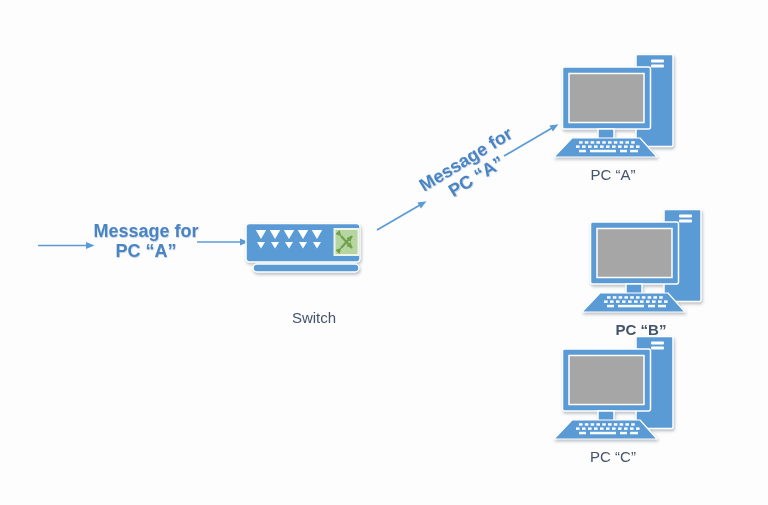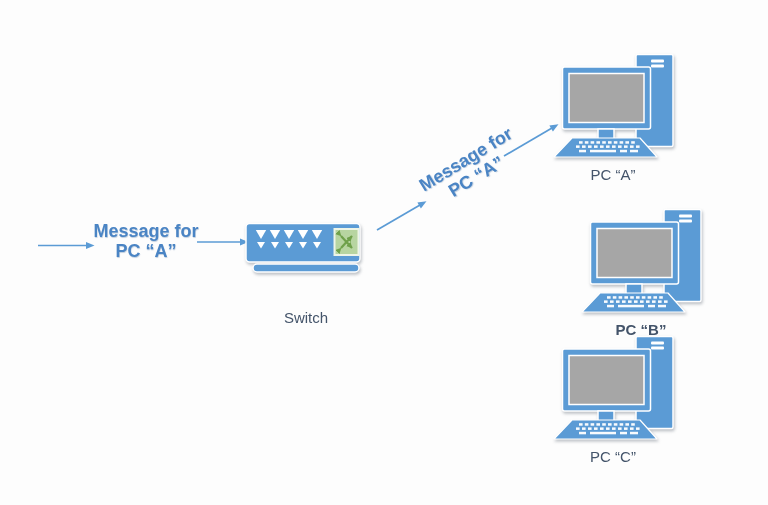--- a/index.html
+++ b/index.html
@@ -51,21 +51,21 @@
     transform-origin:50% 50%;
   }
   .node-label{
     position:absolute;
     font-size:15px;
     color:var(--node-label);
     text-align:center;
     white-space:nowrap;
   }
   .switch-block{position:absolute;left:242px;top:221px;width:124px;height:110px;}
-  .switch-label{left:4px;top:88px;width:120px;}
+  .switch-label{left:12px;top:88px;width:120px;}
   .switch-icon{filter:drop-shadow(1.5px 2px 1.5px rgba(110,120,130,.45));}
   .pc-block{position:absolute;width:150px;height:135px;}
   .pc-a{left:552px;top:53px;}
   .pc-b{left:580px;top:208px;font-weight:bold;}
   .pc-c{left:552px;top:335px;text-decoration:underline;}
   .pc-label{left:0;top:113px;width:122px;}
   .pc-icon{filter:drop-shadow(1.5px 2px 1.5px rgba(110,120,130,.45));}
   
   .blue{fill:var(--device-blue);stroke:#ffffff;stroke-width:1.5;}
   .kb{stroke-linejoin:round;stroke-width:1.2;}

